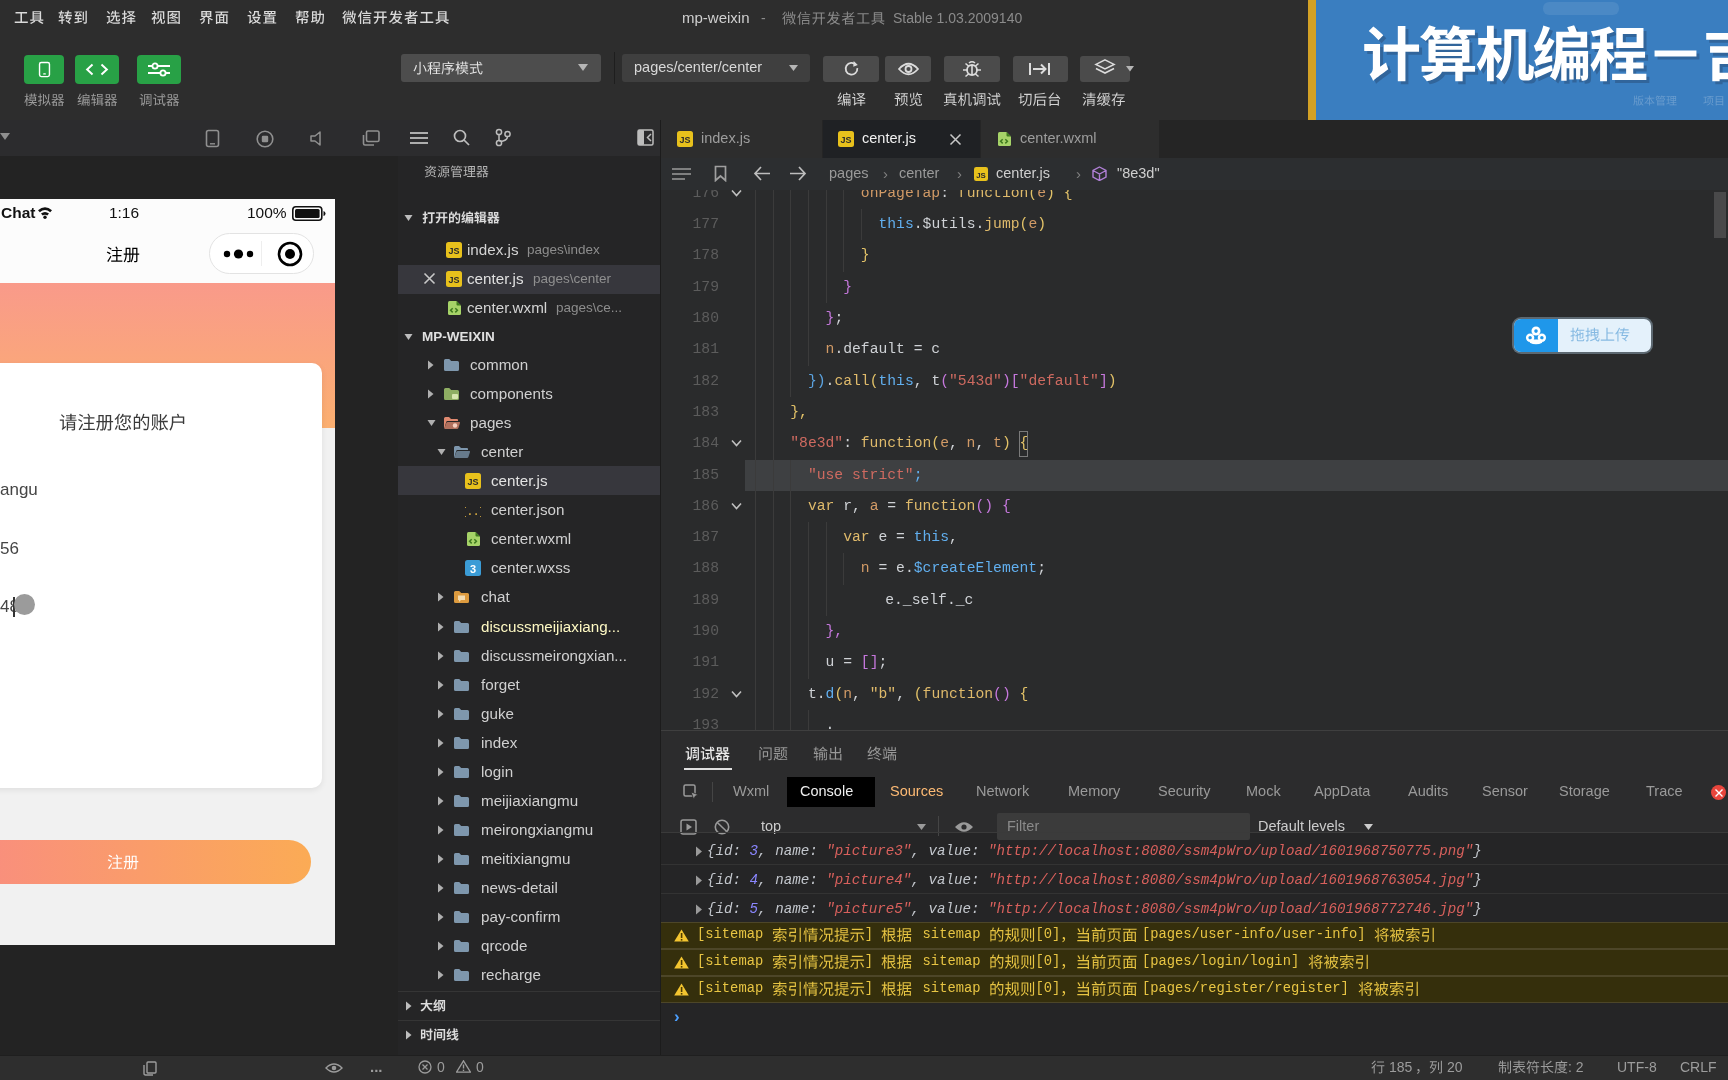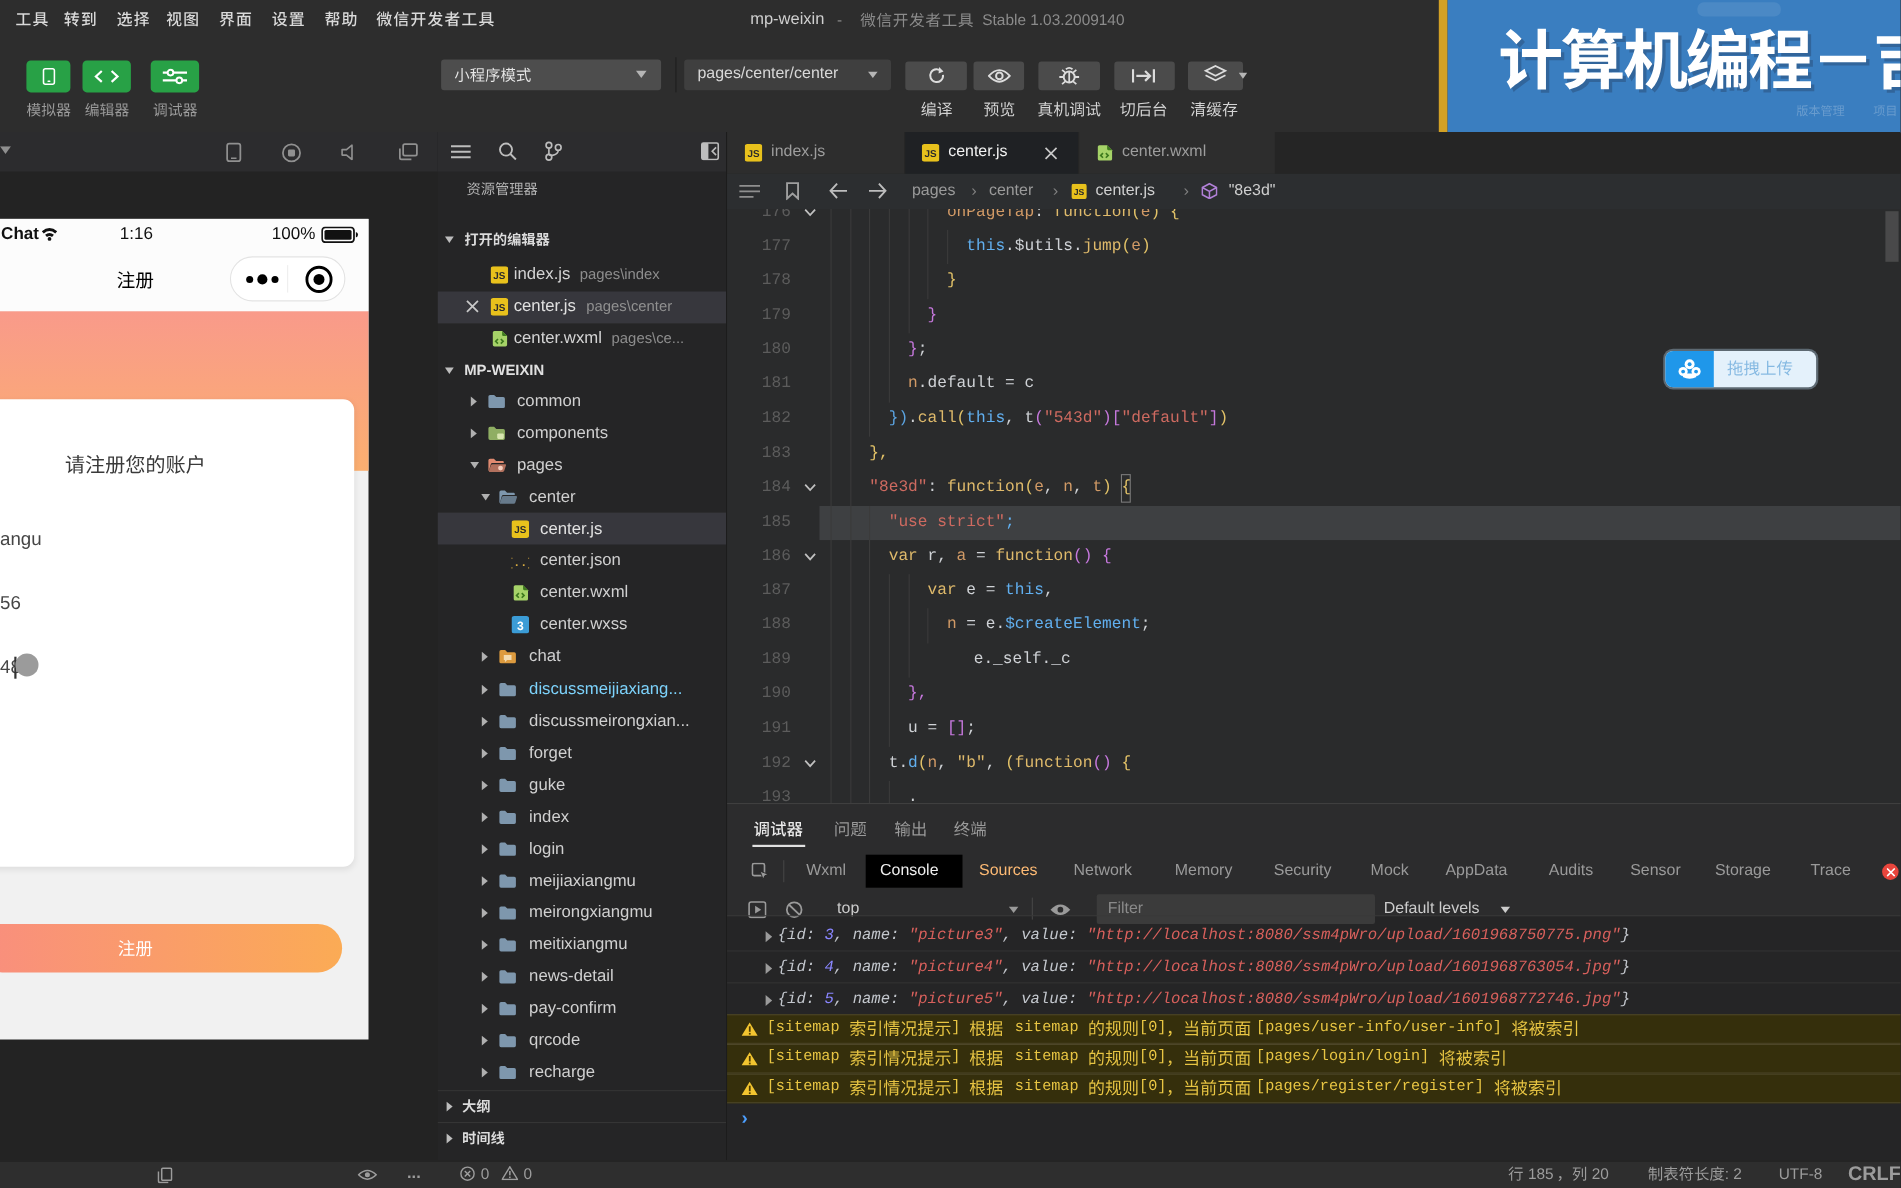--- a/index.html
+++ b/index.html
@@ -444,21 +444,21 @@
       <path d="M1 3.5 Q1 2 2.5 2 L6.2 2 L8.2 4 L14.5 4 Q16 4 16 5.5 L16 12.5 Q16 14 14.5 14 L2.5 14 Q1 14 1 12.5 Z" fill="#dd9b3f"></path>
       <path d="M5 6.5 h7 v4.5 h-4 l-2 2 v-2 h-1 z" fill="#f3dcb2"></path>
     </svg>
 <span style="position:absolute;left:481px;top:585.6px;font-family:'Liberation Sans',sans-serif;font-size:15.2px;color:#d0d0d0;font-weight:normal;letter-spacing:0px;line-height:22.8px;white-space:pre;">chat</span>
 <svg style="position:absolute;left:437px;top:622px;" width="7" height="10" viewBox="0 0 7 10">
       <path d="M1 0.5 L6.5 5 L1 9.5 Z" fill="#b0b0b0"></path>
     </svg>
 <svg style="position:absolute;left:453px;top:619px;" width="17" height="16" viewBox="0 0 17 16">
       <path d="M1 3.5 Q1 2 2.5 2 L6.2 2 L8.2 4 L14.5 4 Q16 4 16 5.5 L16 12.5 Q16 14 14.5 14 L2.5 14 Q1 14 1 12.5 Z" fill="#7e97ad"></path>
     </svg>
-<span style="position:absolute;left:481px;top:615.6px;font-family:'Liberation Sans',sans-serif;font-size:15.2px;color:#7dd3fc;font-weight:normal;letter-spacing:0px;line-height:22.8px;white-space:pre;">discussmeijiaxiang...</span>
+<span style="position:absolute;left:481px;top:615.6px;font-family:'Liberation Sans',sans-serif;font-size:15.2px;color:#fef9c3;font-weight:normal;letter-spacing:0px;line-height:22.8px;white-space:pre;">discussmeijiaxiang...</span>
 <svg style="position:absolute;left:437px;top:651px;" width="7" height="10" viewBox="0 0 7 10">
       <path d="M1 0.5 L6.5 5 L1 9.5 Z" fill="#b0b0b0"></path>
     </svg>
 <svg style="position:absolute;left:453px;top:648px;" width="17" height="16" viewBox="0 0 17 16">
       <path d="M1 3.5 Q1 2 2.5 2 L6.2 2 L8.2 4 L14.5 4 Q16 4 16 5.5 L16 12.5 Q16 14 14.5 14 L2.5 14 Q1 14 1 12.5 Z" fill="#7e97ad"></path>
     </svg>
 <span style="position:absolute;left:481px;top:644.6px;font-family:'Liberation Sans',sans-serif;font-size:15.2px;color:#d0d0d0;font-weight:normal;letter-spacing:0px;line-height:22.8px;white-space:pre;">discussmeirongxian...</span>
 <svg style="position:absolute;left:437px;top:680px;" width="7" height="10" viewBox="0 0 7 10">
       <path d="M1 0.5 L6.5 5 L1 9.5 Z" fill="#b0b0b0"></path>
     </svg>
@@ -977,13 +977,13 @@
       <g transform="translate(0,880.0) scale(1,-1)">
         <path transform="translate(0,0)" d="M676 748V194H747V748ZM854 830V23C854 7 849 2 834 2C815 1 759 1 700 3C710 -20 721 -55 725 -76C800 -76 855 -74 885 -62C916 -48 928 -26 928 24V830ZM142 816C121 719 87 619 41 552C60 545 93 532 108 524C125 553 142 588 158 627H289V522H45V453H289V351H91V2H159V283H289V-79H361V283H500V78C500 67 497 64 486 64C475 63 442 63 400 65C409 46 418 19 421 -1C476 -1 515 0 538 11C563 23 569 42 569 76V351H361V453H604V522H361V627H565V696H361V836H289V696H183C194 730 204 766 212 802Z"></path>
         <path transform="translate(1000,0)" d="M252 -79C275 -64 312 -51 591 38C587 54 581 83 579 104L335 31V251C395 292 449 337 492 385C570 175 710 23 917 -46C928 -26 950 3 967 19C868 48 783 97 714 162C777 201 850 253 908 302L846 346C802 303 732 249 672 207C628 259 592 319 566 385H934V450H536V539H858V601H536V686H902V751H536V840H460V751H105V686H460V601H156V539H460V450H65V385H397C302 300 160 223 36 183C52 168 74 140 86 122C142 142 201 170 258 203V55C258 15 236 -2 219 -11C231 -27 247 -61 252 -79Z"></path>
         <path transform="translate(2000,0)" d="M395 277C439 213 495 127 521 76L585 115C557 164 500 247 456 309ZM734 541V432H337V363H734V16C734 -1 728 -5 708 -6C690 -7 623 -7 552 -5C563 -26 574 -57 578 -78C668 -78 727 -77 761 -66C795 -54 807 -32 807 15V363H943V432H807V541ZM260 550C209 441 126 332 41 261C57 246 83 215 93 200C126 229 159 264 190 303V-80H263V405C288 445 311 485 331 526ZM182 843C151 743 98 643 36 578C54 569 85 548 99 536C132 575 164 625 193 680H245C267 634 292 579 306 545L373 568C361 596 339 640 319 680H475V744H223C235 771 246 799 255 826ZM576 843C546 743 491 648 425 586C443 576 474 555 488 543C523 580 557 627 586 680H655C683 639 714 590 728 559L794 586C781 611 758 646 734 680H934V744H617C628 771 638 798 647 826Z"></path>
         <path transform="translate(3000,0)" d="M769 818C682 714 536 619 395 561C414 547 444 517 458 500C593 567 745 671 844 786ZM56 449V374H248V55C248 15 225 0 207 -7C219 -23 233 -56 238 -74C262 -59 300 -47 574 27C570 43 567 75 567 97L326 38V374H483C564 167 706 19 914 -51C925 -28 949 3 967 20C775 75 635 202 561 374H944V449H326V835H248V449Z"></path>
         <path transform="translate(4000,0)" d="M386 644V557H225V495H386V329H775V495H937V557H775V644H701V557H458V644ZM701 495V389H458V495ZM757 203C713 151 651 110 579 78C508 111 450 153 408 203ZM239 265V203H369L335 189C376 133 431 86 497 47C403 17 298 -1 192 -10C203 -27 217 -56 222 -74C347 -60 469 -35 576 7C675 -37 792 -65 918 -80C927 -61 946 -31 962 -15C852 -5 749 15 660 46C748 93 821 157 867 243L820 268L807 265ZM473 827C487 801 502 769 513 741H126V468C126 319 119 105 37 -46C56 -52 89 -68 104 -80C188 78 201 309 201 469V670H948V741H598C586 773 566 813 548 845Z"></path>
       </g>
     </svg>
 <span style="position:absolute;left:1568px;top:1056.5px;font-family:'Liberation Sans',sans-serif;font-size:14px;color:#9c9c9c;font-weight:normal;letter-spacing:0px;line-height:21px;white-space:pre;">: 2</span>
 <span style="position:absolute;left:1617px;top:1056.5px;font-family:'Liberation Sans',sans-serif;font-size:14px;color:#9c9c9c;font-weight:normal;letter-spacing:0px;line-height:21px;white-space:pre;">UTF-8</span>
-<span style="position:absolute;left:1680px;top:1056.5px;font-family:'Liberation Sans',sans-serif;font-size:18px;color:#9c9c9c;font-weight:bold;letter-spacing:0px;line-height:21px;white-space:pre;">CRLF</span>
+<span style="position:absolute;left:1680px;top:1056.5px;font-family:'Liberation Sans',sans-serif;font-size:14px;color:#9c9c9c;font-weight:normal;letter-spacing:0px;line-height:21px;white-space:pre;">CRLF</span>
 </div>
 </body></html>

